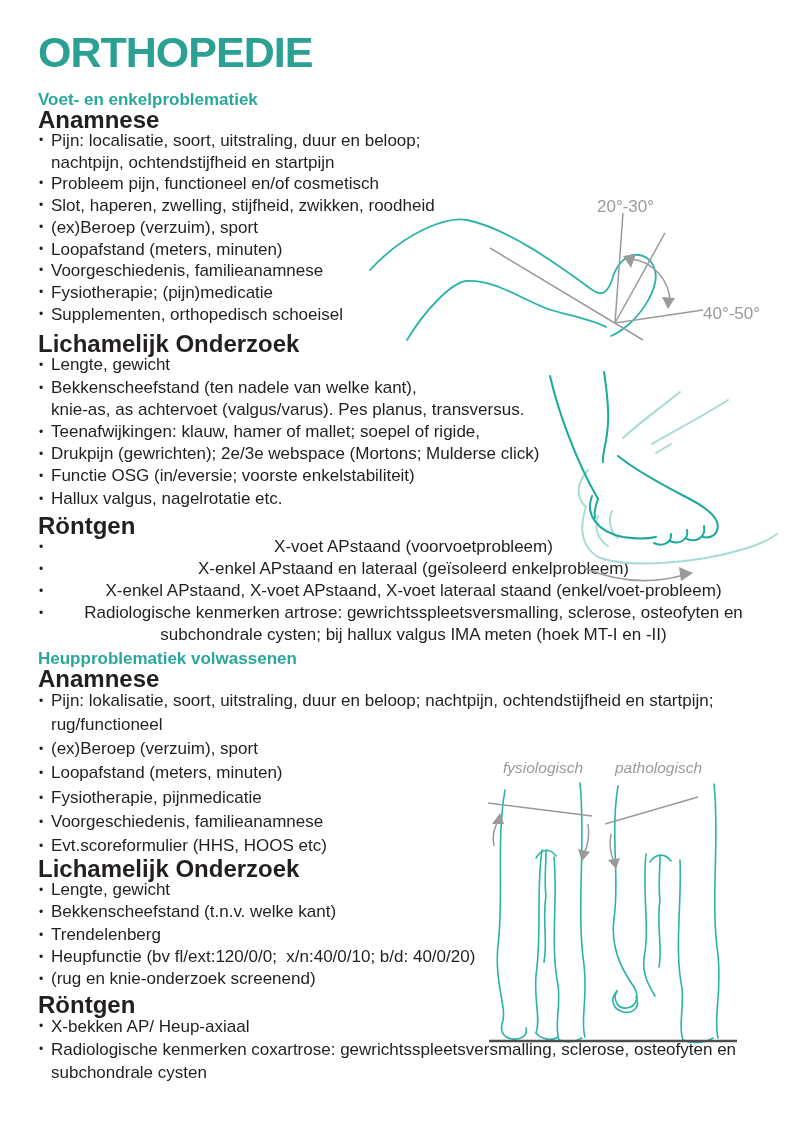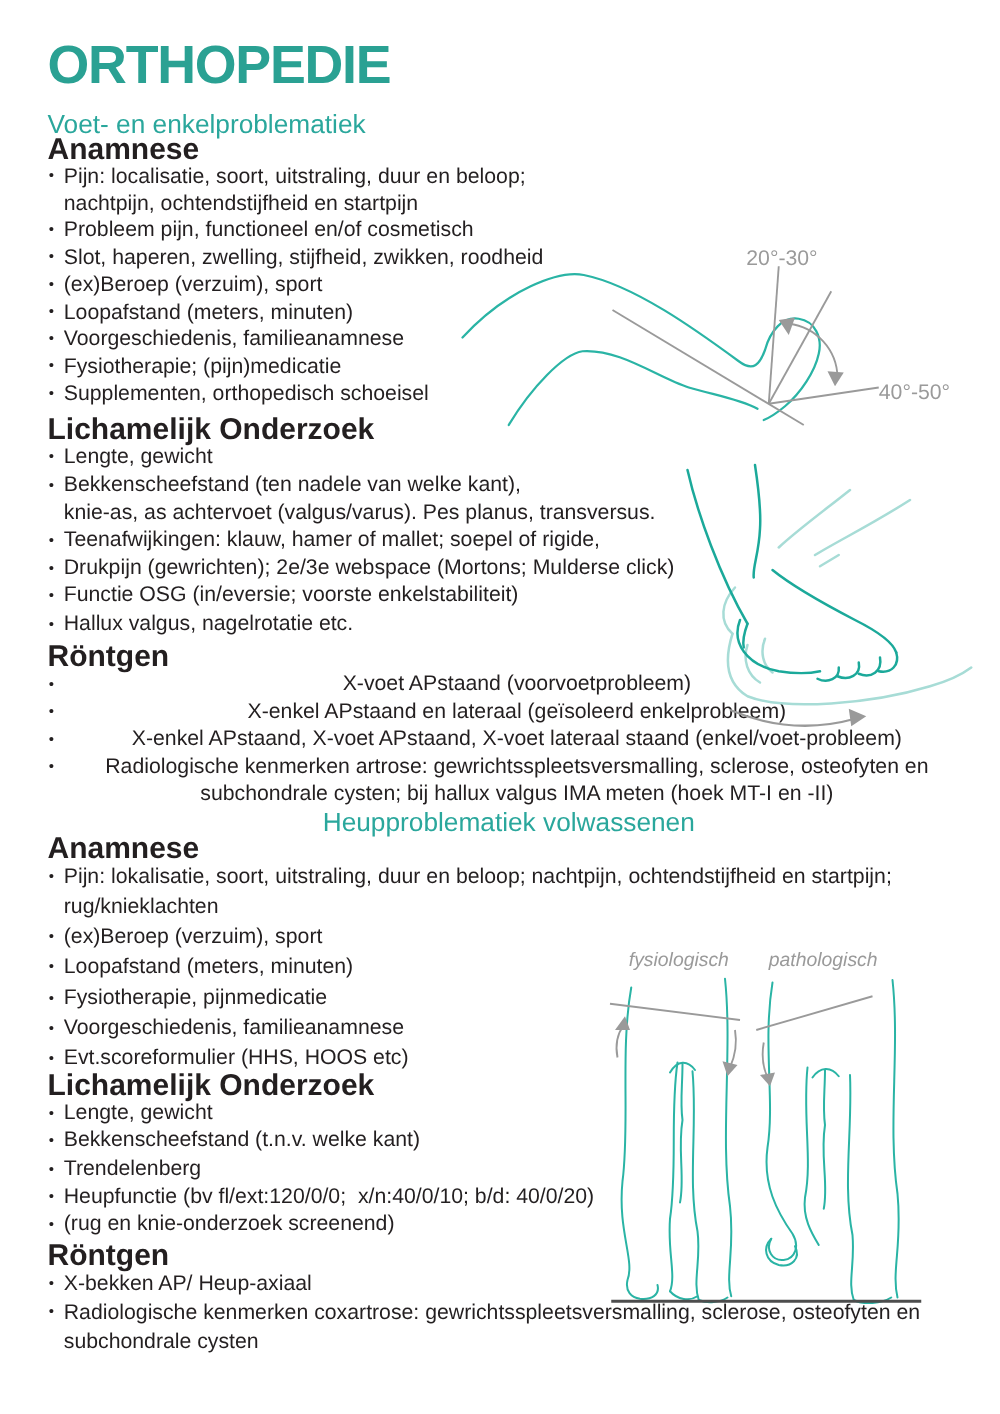--- a/index.html
+++ b/index.html
@@ -10,22 +10,22 @@
     box-sizing:border-box;
     padding:28px 24px 0 38px;
     overflow:hidden;
     color:#231f20;
     font-family:"Liberation Sans","DejaVu Sans",sans-serif;
   }
   .h1{
     font-size:43px;line-height:48px;font-weight:bold;
     letter-spacing:-1px;color:#2aa193;margin:0 0 14px 0;
   }
-  .h2{font-size:21px;line-height:19px;font-weight:normal;color:#2aa79c;margin:0;}
-  .sec-h2-1{margin-top:3px;text-align:center;}
+  .h2{font-size:17px;line-height:19px;font-weight:bold;color:#2aa79c;margin:0;}
+  .sec-h2-1{margin-top:3px;}
   .h3{font-size:24px;line-height:21px;font-weight:bold;margin:0;}
   ul{list-style:none;margin:0;padding:0;font-size:17px;}
   li{position:relative;padding-left:13px;}
   li::before{content:"\2022";position:absolute;left:1px;top:0;font-size:12px;}
   .line{display:block;white-space:pre;}
   
   .blk-0-0{line-height:21.7px;margin:0 0 8px 0;}
   .blk-0-1{line-height:22.2px;margin:0 0 5px 0;}
   .blk-0-2{line-height:22px;margin:0 0 3px 0;text-align:center;}
   .blk-1-0{line-height:24.2px;margin:0;}
@@ -109,21 +109,21 @@
         <li>
           <div class="line">Radiologische kenmerken artrose: gewrichtsspleetsversmalling, sclerose, osteofyten en</div>
           <div class="line cont">subchondrale cysten; bij hallux valgus IMA meten (hoek MT-I en -II)</div>
         </li>
       </ul>
       <div class="h2 sec-h2-1">Heupproblematiek volwassenen</div>
       <div class="h3">Anamnese</div>
       <ul class="blk-1-0">
         <li>
           <div class="line">Pijn: lokalisatie, soort, uitstraling, duur en beloop; nachtpijn, ochtendstijfheid en startpijn;</div>
-          <div class="line cont">rug/knieklachten</div>
+          <div class="line cont">rug/functioneel</div>
         </li>
         <li>
           <div class="line">(ex)Beroep (verzuim), sport</div>
         </li>
         <li>
           <div class="line">Loopafstand (meters, minuten)</div>
         </li>
         <li>
           <div class="line">Fysiotherapie, pijnmedicatie</div>
         </li>

